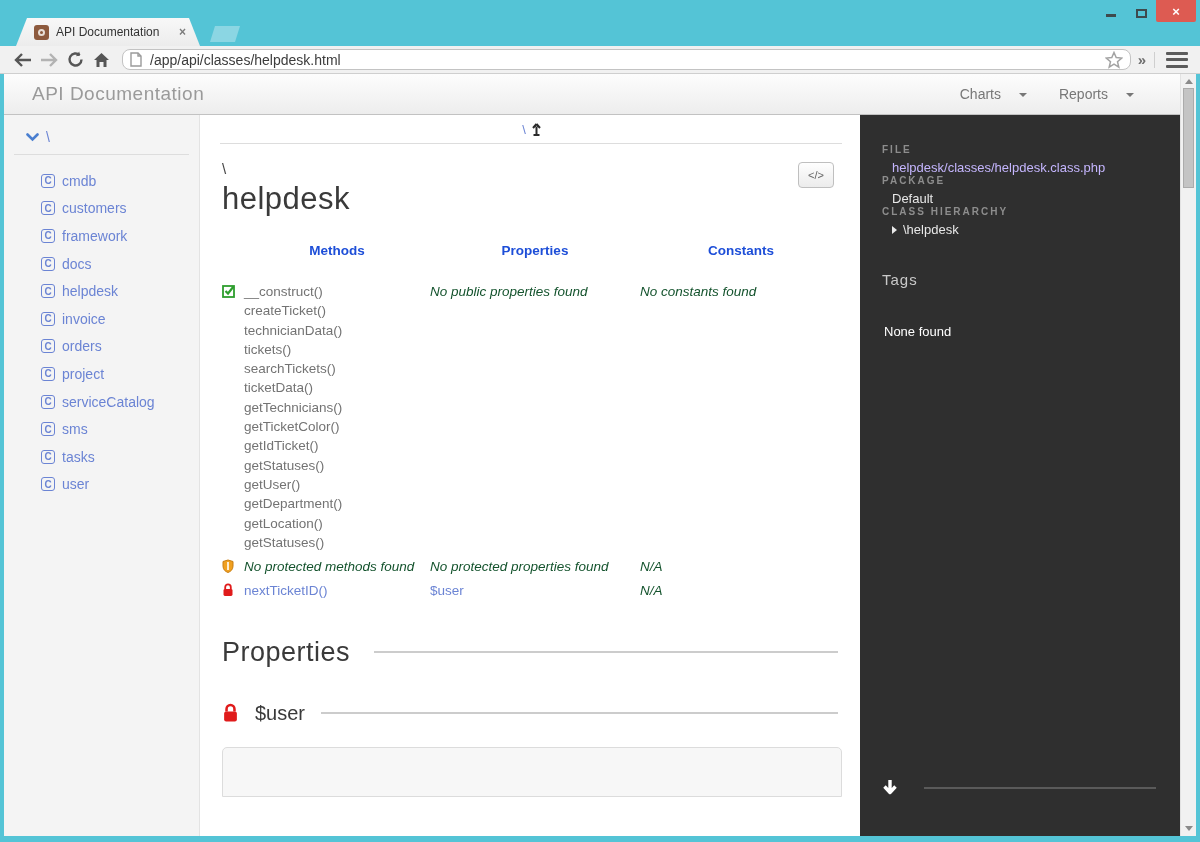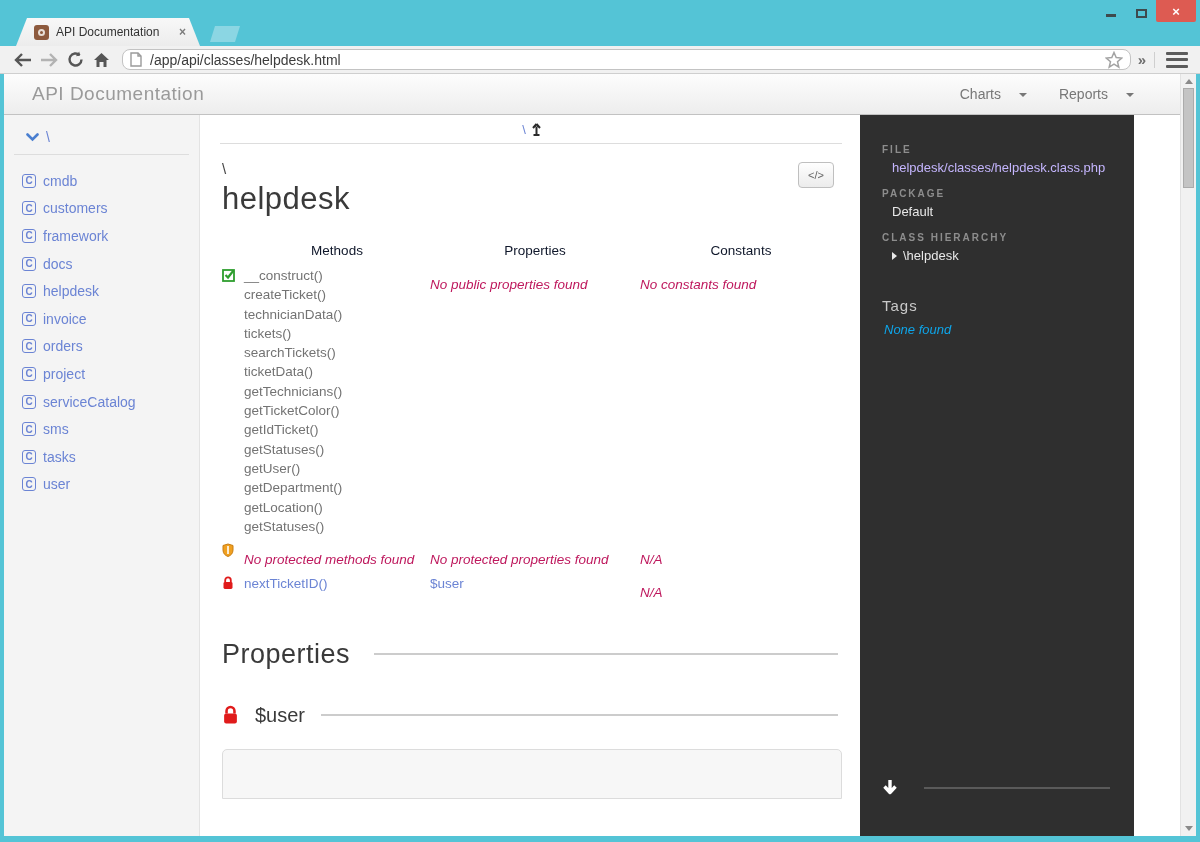--- a/index.html
+++ b/index.html
@@ -46,21 +46,21 @@
   .caret-down { width:0; height:0; border-left:4px solid transparent; border-right:4px solid transparent; border-top:4px solid #777; margin-top:2px; }
 
   .pagebody { flex:1; display:flex; overflow:hidden; }
 
   
   .leftbar { width:196px; flex:none; background:#f4f4f4; border-right:1px solid #e3e3e3; padding-top:14px; overflow:hidden; }
   .ns-root { display:flex; align-items:center; gap:7px; padding-left:22px; font-size:14px; }
   .ns-root a { color:#6b84d4; text-decoration:none; }
   .leftbar hr { border:none; border-top:1px solid #ddd; margin:9px 10px 12px 10px; }
   .ns-list { list-style:none; }
-  .ns-list li { display:flex; align-items:center; gap:7px; padding-left:18px; height:27.6px; }
+  .ns-list li { display:flex; align-items:center; gap:7px; padding-left:37px; height:27.6px; }
   .ns-list a { color:#6b84d4; text-decoration:none; font-size:14px; }
   .cicon { width:14px; height:14px; border:1.5px solid #6b84d4; border-radius:3px; color:#6b84d4; font-size:10px; font-weight:bold; display:flex; align-items:center; justify-content:center; flex:none; }
   .cicon::before { content:"C"; }
 
   
   .main { width:660px; flex:none; background:#fff; padding:0 18px 0 22px; position:relative; overflow:hidden; }
   .crumbbar { height:28px; display:flex; align-items:center; justify-content:center; gap:5px; }
   .crumbbar a { color:#6b84d4; text-decoration:none; font-size:13px; }
   .crumb-hr { border:none; border-top:1px solid #ddd; margin:0 0 0 -2px; }
 
@@ -68,43 +68,43 @@
   .ns-label { font-size:15px; color:#454545; }
   .class-title { font-size:31px; font-weight:300; color:#3a3a3a; letter-spacing:0.5px; margin-top:4px; }
   .code-btn { position:absolute; right:8px; top:2px; width:36px; height:26px; background:linear-gradient(#fefefe,#ececec); border:1px solid #bfbfbf; border-radius:4px; color:#666; font-size:11px; display:flex; align-items:center; justify-content:center; }
 
   .sect { display:flex; align-items:center; gap:24px; margin-top:50px; }
   .sect-h { font-size:27px; font-weight:300; color:#3a3a3a; letter-spacing:0.5px; white-space:nowrap; }
   .sect-line { flex:1; border:none; border-top:2px solid #ccc; margin-right:4px; }
 
   .sumgrid { margin-top:26px; font-size:13.5px; }
   .sumrow { display:grid; grid-template-columns:22px 186px 210px 1fr; align-items:start; margin-bottom:5px; }
-  .sumrow.head { font-weight:normal; color:#0f172a; margin-bottom:8px; }
+  .sumrow.head { font-weight:bold; color:#1d4ed8; margin-bottom:24px; }
   .sumrow.head span { text-align:center; }
   .icon-cell { padding-top:2px; }
   .mlist a { display:block; color:#737373; text-decoration:none; line-height:19.3px; }
-  .muted { color:#be185d; font-style:italic; line-height:19.3px;margin-top:9px; }
+  .muted { color:#14532d; font-style:italic; line-height:19.3px; }
   .cell-link a { color:#6b84d4; text-decoration:none; line-height:19.3px; }
 
   .prop-item { display:flex; align-items:center; gap:16px; margin-top:34px; }
   .prop-name { font-size:20px; color:#3a3a3a; }
   .prop-line { flex:1; border:none; border-top:2px solid #ccc; margin-right:4px; }
 
   .panel-sliver { margin-top:22px; height:50px; background:#f7f7f7; border:1px solid #dcdcdc; border-radius:5px 5px 0 0; }
 
   
-  .darkbar { width:274px; flex:none; background:#2f2f2f; padding:29px 20px 0 22px; position:relative; overflow:hidden; }
-  .dlabel { font-size:10px; font-weight:bold; letter-spacing:2px; color:#8d8d8d; margin-top:13px; }
+  .darkbar { width:320px; flex:none; background:#2f2f2f; padding:29px 20px 0 22px; position:relative; overflow:hidden; }
+  .dlabel { font-size:10px; font-weight:bold; letter-spacing:2px; color:#8d8d8d; }
   .dlabel:first-child { margin-top:0; }
   .dval { font-size:13px; color:#e8e8e8; padding-left:10px; margin-top:5px; }
   .dval a { color:#c4b5fd; text-decoration:none; }
   .hier { display:flex; align-items:center; gap:6px; }
   .tri-right { width:0; height:0; border-top:4px solid transparent; border-bottom:4px solid transparent; border-left:5px solid #e8e8e8; }
   .tags-h { font-size:15px; color:#c9c9c9; margin-top:34px; letter-spacing:1px; }
-  .tags-none { font-size:13px; font-style:italic; color:#0ea5e9; margin-top:8px; padding-left:2px; }
+  .tags-none { font-size:13px; color:#ffffff; margin-top:36px; padding-left:2px; }
   .dark-footer { position:absolute; left:22px; right:24px; bottom:40px; display:flex; align-items:center; gap:26px; }
   .dark-footer hr { flex:1; border:none; border-top:2px solid #5a5a5a; }
 
   
   .scrollbar { width:16px; flex:none; background:#f1f1f1; border-left:1px solid #e2e2e2; position:relative; }
   .sb-up { position:absolute; top:5px; left:4px; width:0; height:0; border-left:4px solid transparent; border-right:4px solid transparent; border-bottom:5px solid #8a8a8a; }
   .sb-thumb { position:absolute; top:14px; left:2px; width:11px; height:100px; background:#c4c4c4; border:1px solid #ababab; }
   .sb-down { position:absolute; bottom:5px; left:4px; width:0; height:0; border-left:4px solid transparent; border-right:4px solid transparent; border-top:5px solid #8a8a8a; }
 </style>
 </head>

